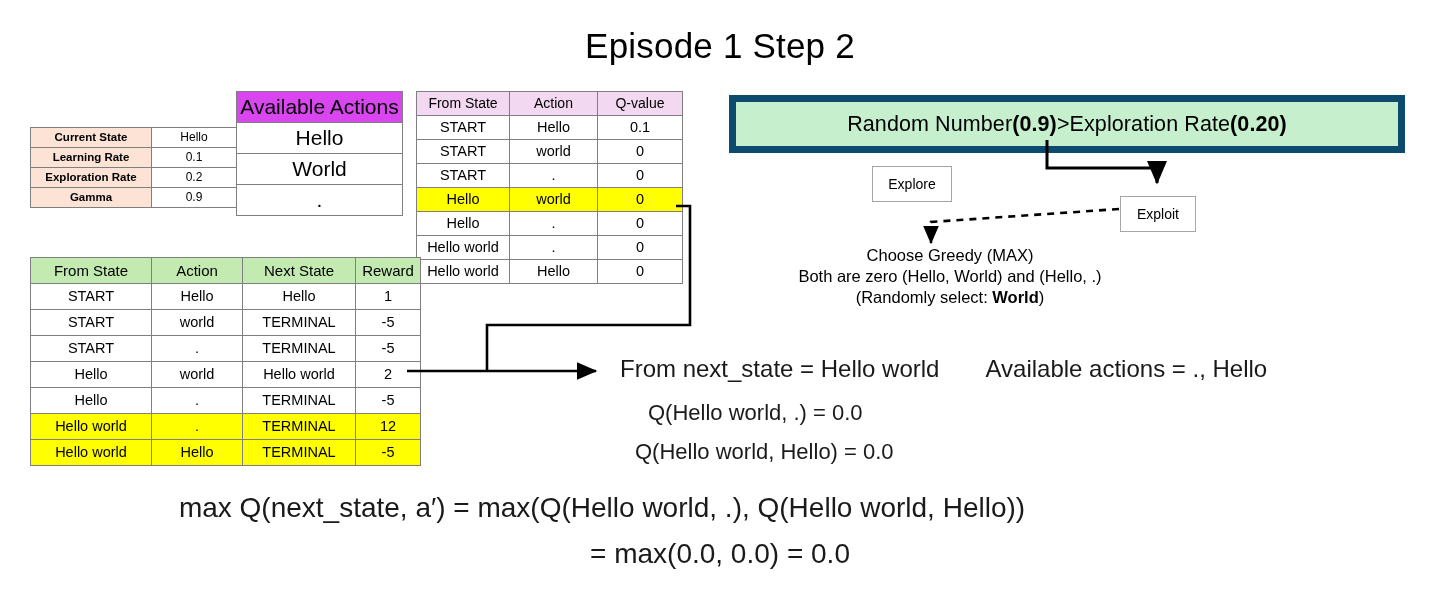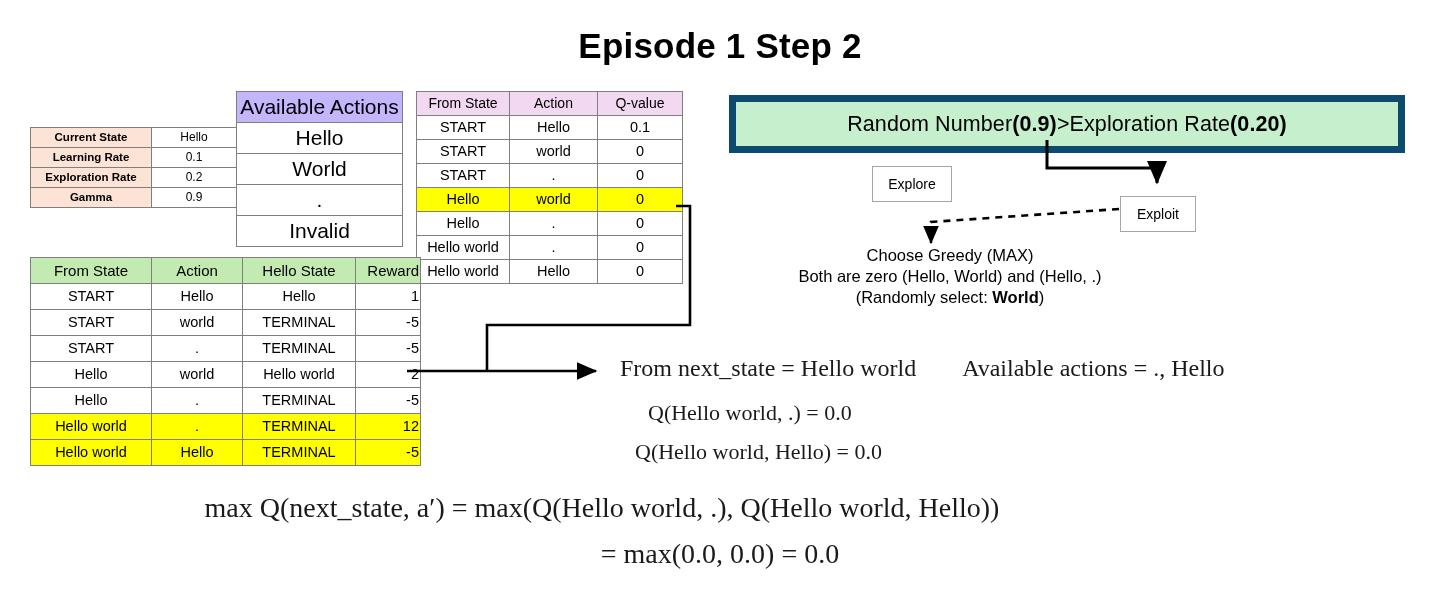--- a/index.html
+++ b/index.html
@@ -5,21 +5,21 @@
   html,body{margin:0;padding:0;}
   body{
     width:1440px;height:599px;background:#ffffff;position:relative;
     font-family:"Liberation Sans", sans-serif;color:#000;overflow:hidden;
   }
   .abs{position:absolute;}
 
   
   #page-title{
     left:0;top:26px;width:1440px;text-align:center;
-    font-size:35px;font-weight:700;letter-spacing:.2px;
+    font-size:35px;font-weight:400;letter-spacing:.2px;
     font-family:"Liberation Sans", sans-serif;
   }
 
   
   table.grid{border-collapse:collapse;}
   table.grid td{
     border:1px solid #7f7f7f;
     text-align:center;vertical-align:middle;
     font-family:"Liberation Sans", sans-serif;
     line-height:1.05;
@@ -29,39 +29,39 @@
   #params-table{left:30px;top:90px;margin-top:37px;}
   #params-table td{height:17px;font-size:11.5px;}
   #params-table td.k{
     background:#fce3d5;font-weight:bold;width:118px;
   }
   #params-table td.v{width:82px;font-size:12px;}
 
   
   #actions-table{left:236px;top:91px;}
   #actions-table td{width:163px;height:28px;font-size:21px;}
-  #actions-table td.hdr{background:#c4b5fd;font-size:21px;}
+  #actions-table td.hdr{background:#d946ef;font-size:21px;}
 
   
   #q-table{left:416px;top:91px;}
   #q-table td{height:21px;font-size:14.5px;}
   #q-table td.hdr{background:#f2d8f0;font-size:14px;}
   #q-table .c0{width:90px;}
   #q-table .c1{width:85px;}
   #q-table .c2{width:82px;}
   tr.hl td{background:#ffff00;}
 
   
   #trans-table{left:30px;top:257px;}
   #trans-table td{height:23px;font-size:14.5px;}
   #trans-table td.hdr{background:#c3eab0;font-size:15px;}
   #trans-table .c0{width:118px;}
   #trans-table .c1{width:88px;}
   #trans-table .c2{width:110px;}
-  #trans-table .c3{width:62px;text-align:right;}
+  #trans-table .c3{width:62px;}
 
   
   #decision-banner{
     left:729px;top:95px;width:662px;height:44px;
     background:#c6efce;border:7px solid #0c4a6e;
     display:flex;align-items:center;justify-content:center;
     font-size:21.5px;letter-spacing:.1px;
   }
   #decision-banner b{font-weight:bold;}
 
@@ -75,21 +75,21 @@
   #exploit-box{left:1120px;top:196px;width:74px;height:34px;}
 
   
   #greedy-text{
     left:640px;top:245px;width:620px;text-align:center;
     font-size:16.5px;line-height:21px;
   }
   #greedy-text b{font-weight:bold;}
 
   
-  .math{font-family:Liberation Serif, serif;color:#1a1a1a;}
+  .math{font-family:Liberation Sans, sans-serif;color:#1a1a1a;}
   #math-line-1{left:620px;top:355px;font-size:24px;white-space:nowrap;}
   #math-line-1 .gap{display:inline-block;width:46px;}
   #math-line-2{left:648px;top:400px;font-size:22px;white-space:nowrap;}
   #math-line-3{left:600px;top:439px;font-size:22px;white-space:nowrap;margin-left:35px;}
   #math-line-4{left:0;top:492px;width:1204px;text-align:center;font-size:28px;}
   #math-line-5{left:0;top:538px;width:1440px;text-align:center;font-size:28px;}
 
   
   #connectors{left:0;top:0;width:1440px;height:599px;pointer-events:none;}
 </style>
@@ -126,23 +126,20 @@
     </tr>
     <tr>
       <td>Hello</td>
     </tr>
     <tr>
       <td>World</td>
     </tr>
     <tr>
       <td>.</td>
     </tr>
-    <tr>
-      <td>Invalid</td>
-    </tr>
   </tbody>
 </table>
 
 <table class="grid abs" id="q-table">
   <tbody>
     <tr>
       <td class="hdr c0">From State</td>
       <td class="hdr c1">Action</td>
       <td class="hdr c2">Q-value</td>
     </tr>
@@ -182,21 +179,21 @@
       <td class="c2">0</td>
     </tr>
   </tbody>
 </table>
 
 <table class="grid abs" id="trans-table">
   <tbody>
     <tr>
       <td class="hdr c0">From State</td>
       <td class="hdr c1">Action</td>
-      <td class="hdr c2">Hello State</td>
+      <td class="hdr c2">Next State</td>
       <td class="hdr c3">Reward</td>
     </tr>
     <tr>
       <td class="c0">START</td>
       <td class="c1">Hello</td>
       <td class="c2">Hello</td>
       <td class="c3">1</td>
     </tr>
     <tr>
       <td class="c0">START</td>

